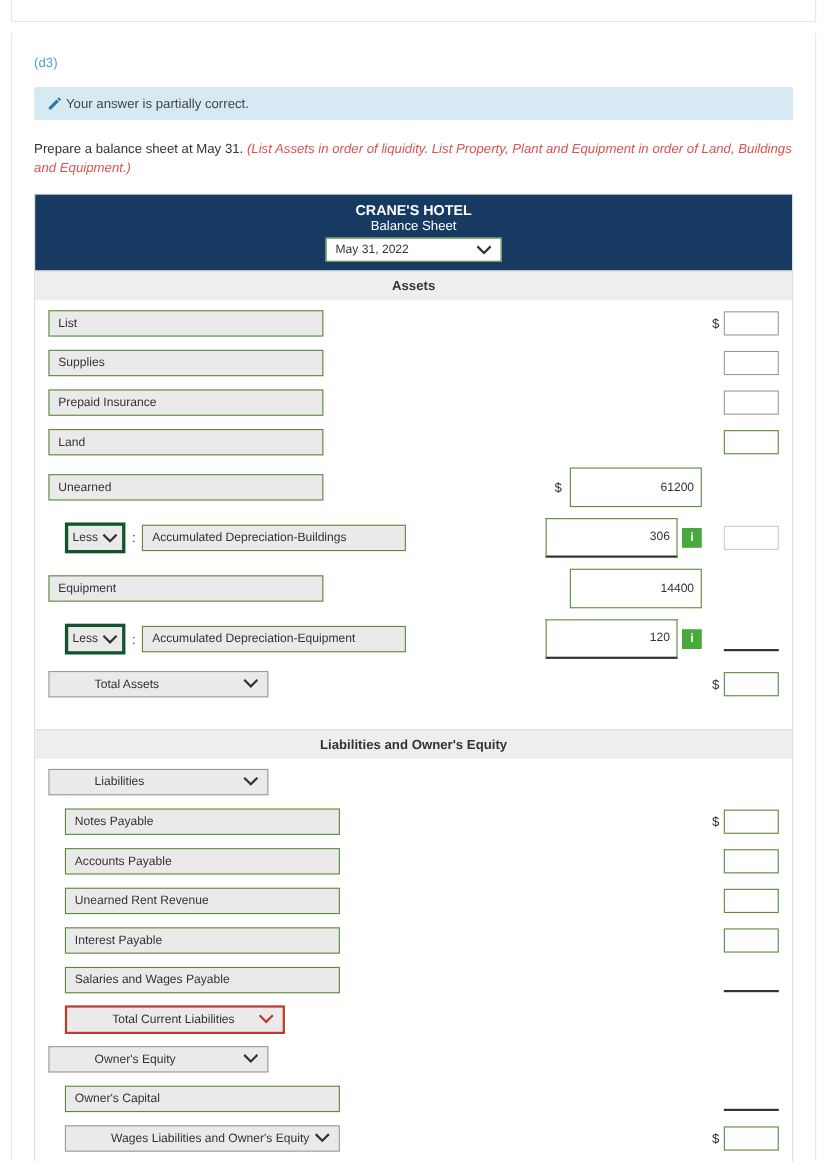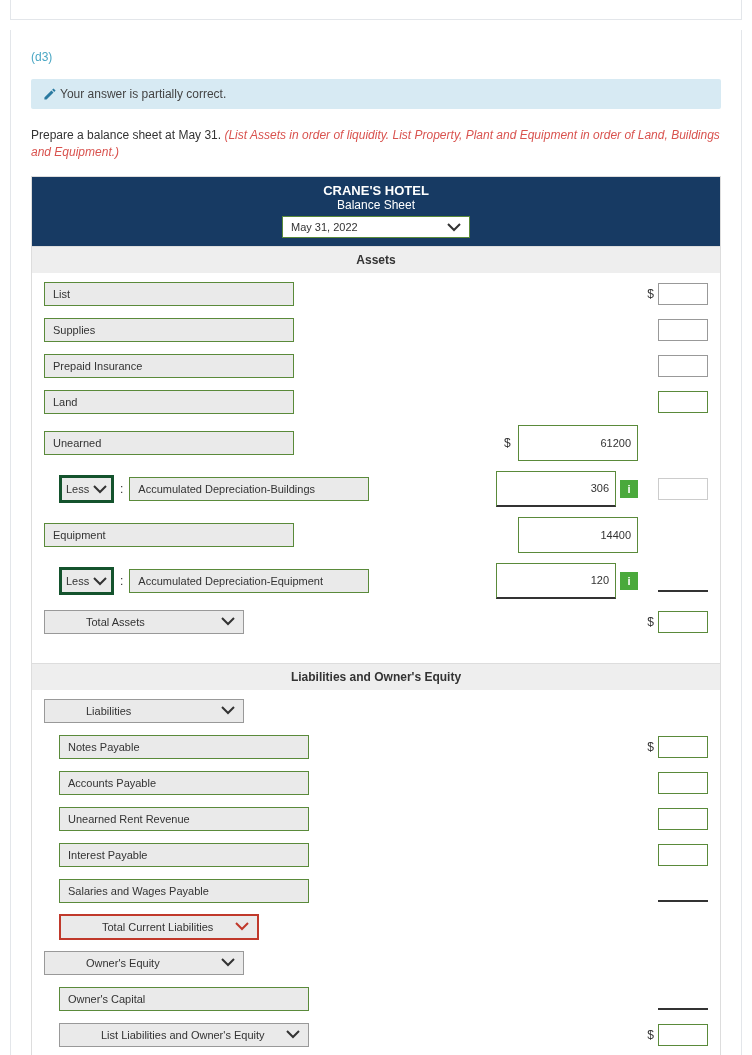--- a/index.html
+++ b/index.html
@@ -9,21 +9,21 @@
   .topstub-border { border:1px solid #e3e6ea; height:20px; background:#fff; border-top:none; border-bottom:1px solid #e3e6ea; }
   .part-label { color:#4aa7c4; font-size:12px; margin:10px 0 15px 0; }
   .alert { background:#d7eaf3; padding:8px 12px; font-size:12px; color:#444; border-radius:2px; margin-bottom:18px; display:flex; align-items:flex-start; gap:3px; }
   .alert .pencil { width:14px; height:14px; }
   .instruct { font-size:12px; color:#333; margin-bottom:15px; line-height:1.4; }
   .instruct .red { color:#d9534f; font-style:italic; }
   .bs-container { border:1px solid #ddd; }
   .bs-header { background:#173a63; color:#fff; text-align:center; padding:6px 0 8px 0; }
   .bs-header .h1 { font-weight:bold; font-size:13px; }
   .bs-header .h2 { font-size:12px; }
-  .date-select { display:inline-flex; background:#fff; border:1px solid #5a8a3a; color:#333; align-items:center; justify-content:space-between; padding:4px 8px; width:188px; margin-top:4px; font-size:11px; }
+  .date-select { display:inline-flex; background:#fff; border:1px solid #5a8a3a; color:#333; align-items:center; justify-content:space-between; padding:4px 8px; width:160px; margin-top:4px; font-size:11px; }
   .section-title { background:#eee; text-align:center; font-weight:bold; padding:6px 0; font-size:12px; border-top:1px solid #ddd; }
   .body-area { padding:8px 12px 18px 12px; }
   .row { display:flex; align-items:center; margin-bottom:10px; min-height:26px; }
   .label-input { flex:0 0 250px; background:#eaeaea; border:1px solid #5a8a3a; padding:5px 8px; font-size:11px; color:#333; }
   .label-input.red { border:2px solid #c0392b; }
   .label-input.plain { border:1px solid #999; }
   .dropdown-look { display:flex; justify-content:space-between; align-items:flex-start;padding-left:41px; }
   .indent .label-input, .indent .compound { margin-left:15px; }
   .compound { display:flex; gap:6px; align-items:center; flex:0 0 310px; }
   .compound .small-dd { width:55px; background:#eaeaea; border:3px solid #14532d; padding:5px 4px; font-size:11px; display:flex; justify-content:space-between; align-items:center; }
@@ -251,21 +251,21 @@
 
         <div class="row indent">
           <div class="label-input">Owner's Capital</div>
           <div class="spacer"></div>
           <div class="dollar"></div>
           <input class="val-input" style="border-top: none; border-right: none; border-left: none; border-image: initial; border-bottom: 2px solid rgb(51, 51, 51);">
         </div>
 
         <div class="row indent">
           <div class="label-input dropdown-look plain" style="flex:0 0 250px;">
-            <span>List Liabilities and Owner's Equity</span>
+            <span>Wages Liabilities and Owner's Equity</span>
             <svg class="chev-svg" viewBox="0 0 14 10">
                 <path d="M1 2 L7 8 L13 2" stroke="#333" stroke-width="2" fill="none"></path>
               </svg>
           </div>
           <div class="spacer"></div>
           <div class="dollar">$</div>
           <input class="val-input green" style="">
         </div>
 
       </div>

